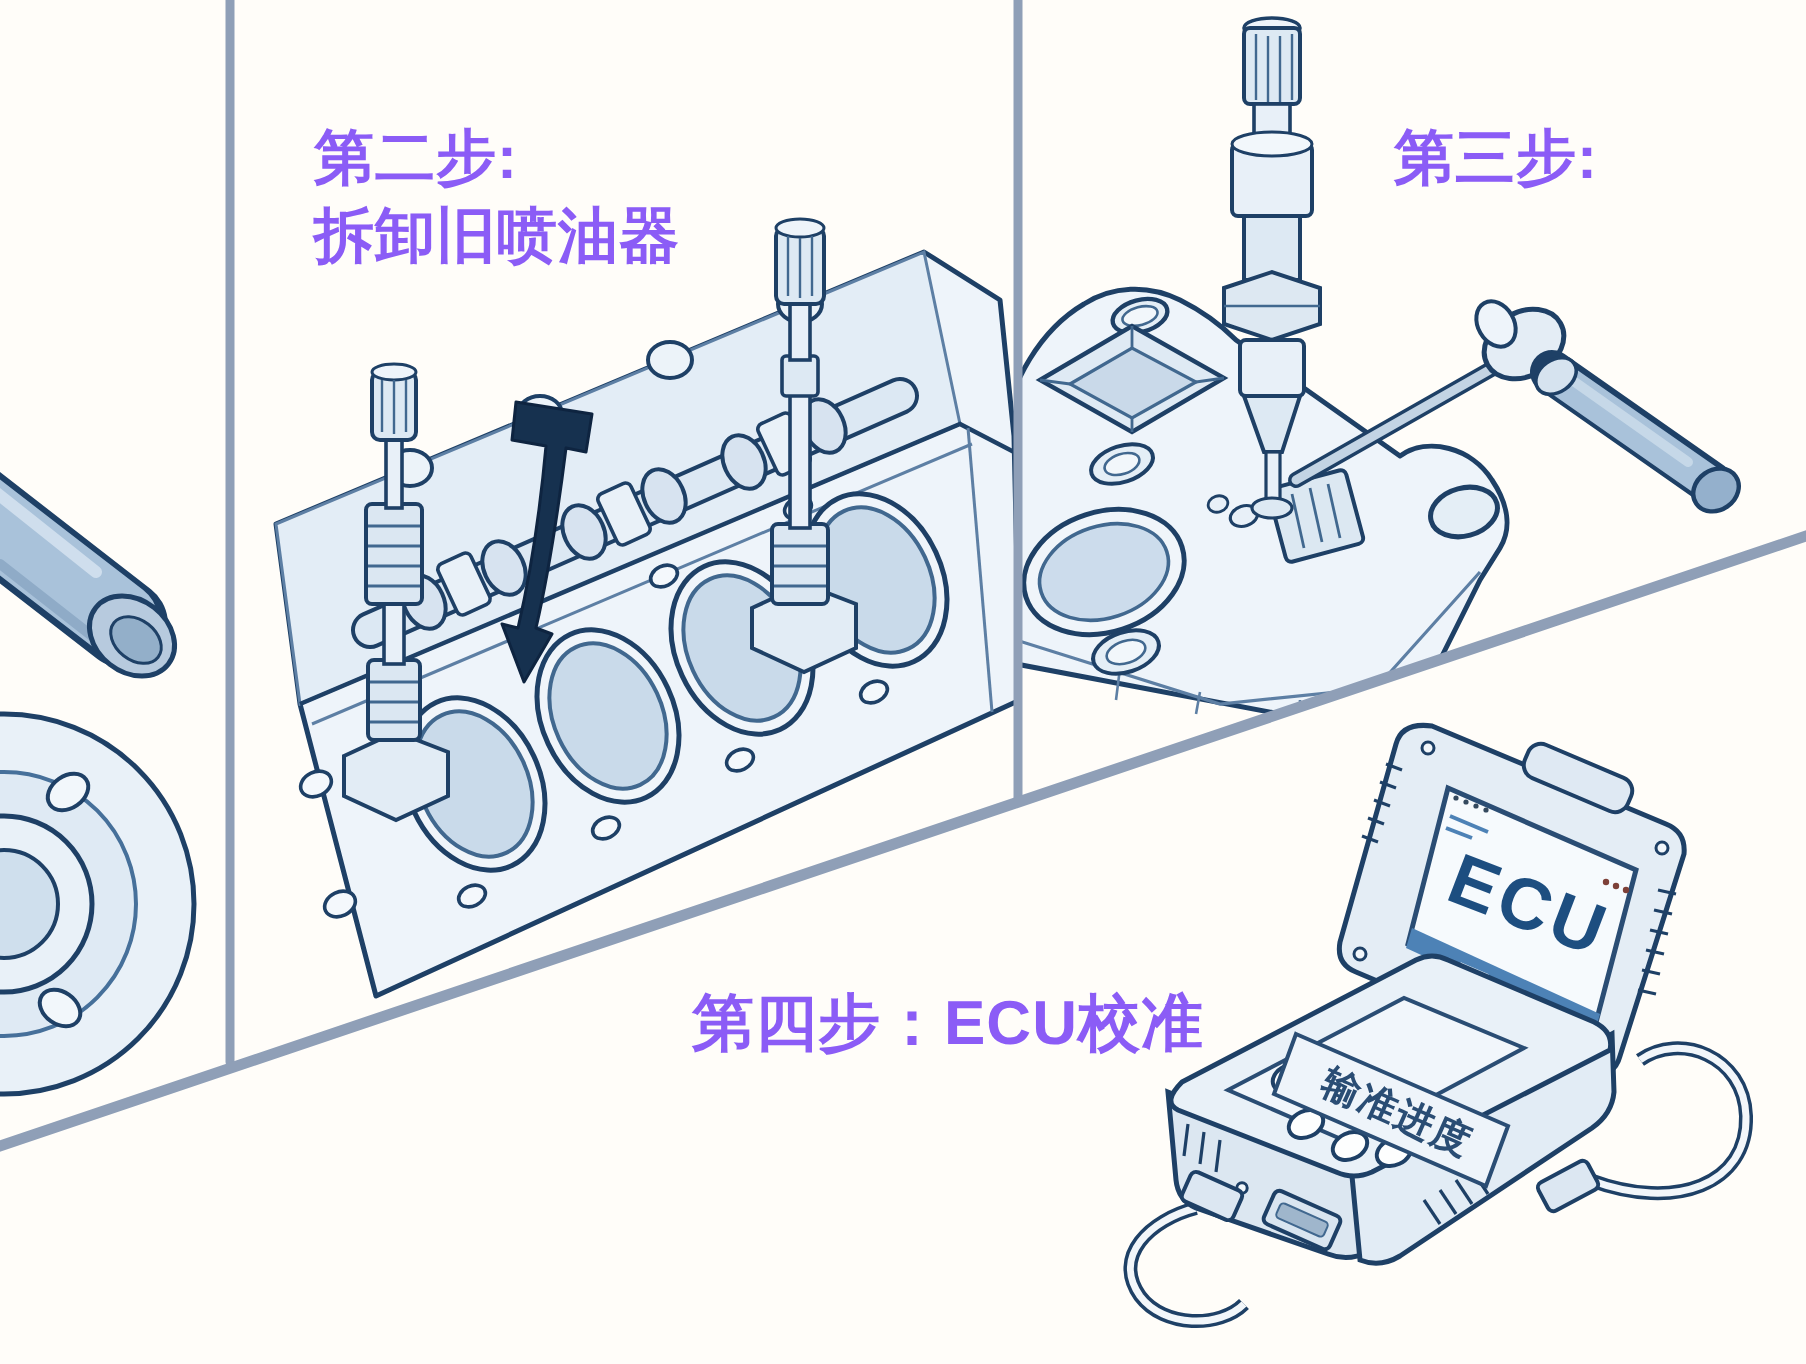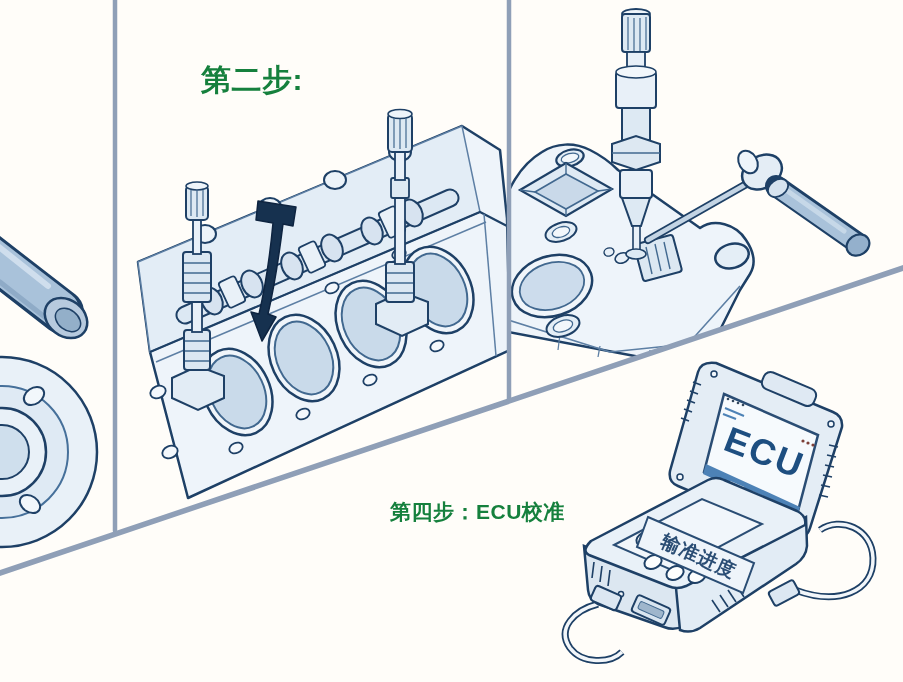--- a/index.html
+++ b/index.html
@@ -3,27 +3,27 @@
 <meta charset="utf-8">
 <style>
   html,body{margin:0;padding:0;background:#ffffff;}
   #stage{
     position:relative;width:903px;height:682px;overflow:hidden;
     background:#fffdf9;
     font-family:"Liberation Sans","DejaVu Sans",sans-serif;
   }
   #artwork{position:absolute;left:0;top:0;}
   .step-title{
-    position:absolute;font-weight:700;color:#15803d;
-    letter-spacing:0.5px;white-space:nowrap;margin-left:44px;
+    position:absolute;font-weight:700;color:#8b5cf6;
+    letter-spacing:0.5px;white-space:nowrap;
   }
   .step-title span{display:block;}
   #step2-title{left:157px;top:60px;font-size:30px;line-height:39px;}
   #step3-title{left:697px;top:60px;font-size:30px;line-height:39px;}
-  #step4-title{left:346px;top:494px;font-size:21px;line-height:36px;}
+  #step4-title{left:346px;top:494px;font-size:31px;line-height:36px;}
 </style>
 </head>
 <body>
 
 <div id="stage">
 
 <svg id="artwork" width="903" height="682" viewBox="0 0 903 682" xmlns="http://www.w3.org/2000/svg">
 
   <defs>
     <clipPath id="clip-p1">
@@ -356,22 +356,24 @@
 
   <g stroke="#8f9fb7" stroke-linecap="round">
     <line x1="115" y1="0" x2="115" y2="531" stroke-width="4.5"></line>
     <line x1="509" y1="0" x2="509" y2="401" stroke-width="4.5"></line>
     <line x1="-3" y1="574" x2="906" y2="267" stroke-width="5.5"></line>
   </g>
 </svg>
 
 <div class="step-title" id="step2-title">
   <span>第二步:</span>
+  <span>拆卸旧喷油器</span>
 </div>
 
 <div class="step-title" id="step3-title">
+  <span>第三步:</span>
 </div>
 
 <div class="step-title" id="step4-title">
   <span>第四步：ECU校准</span>
 </div>
 
 </div>
 
 </body></html>

